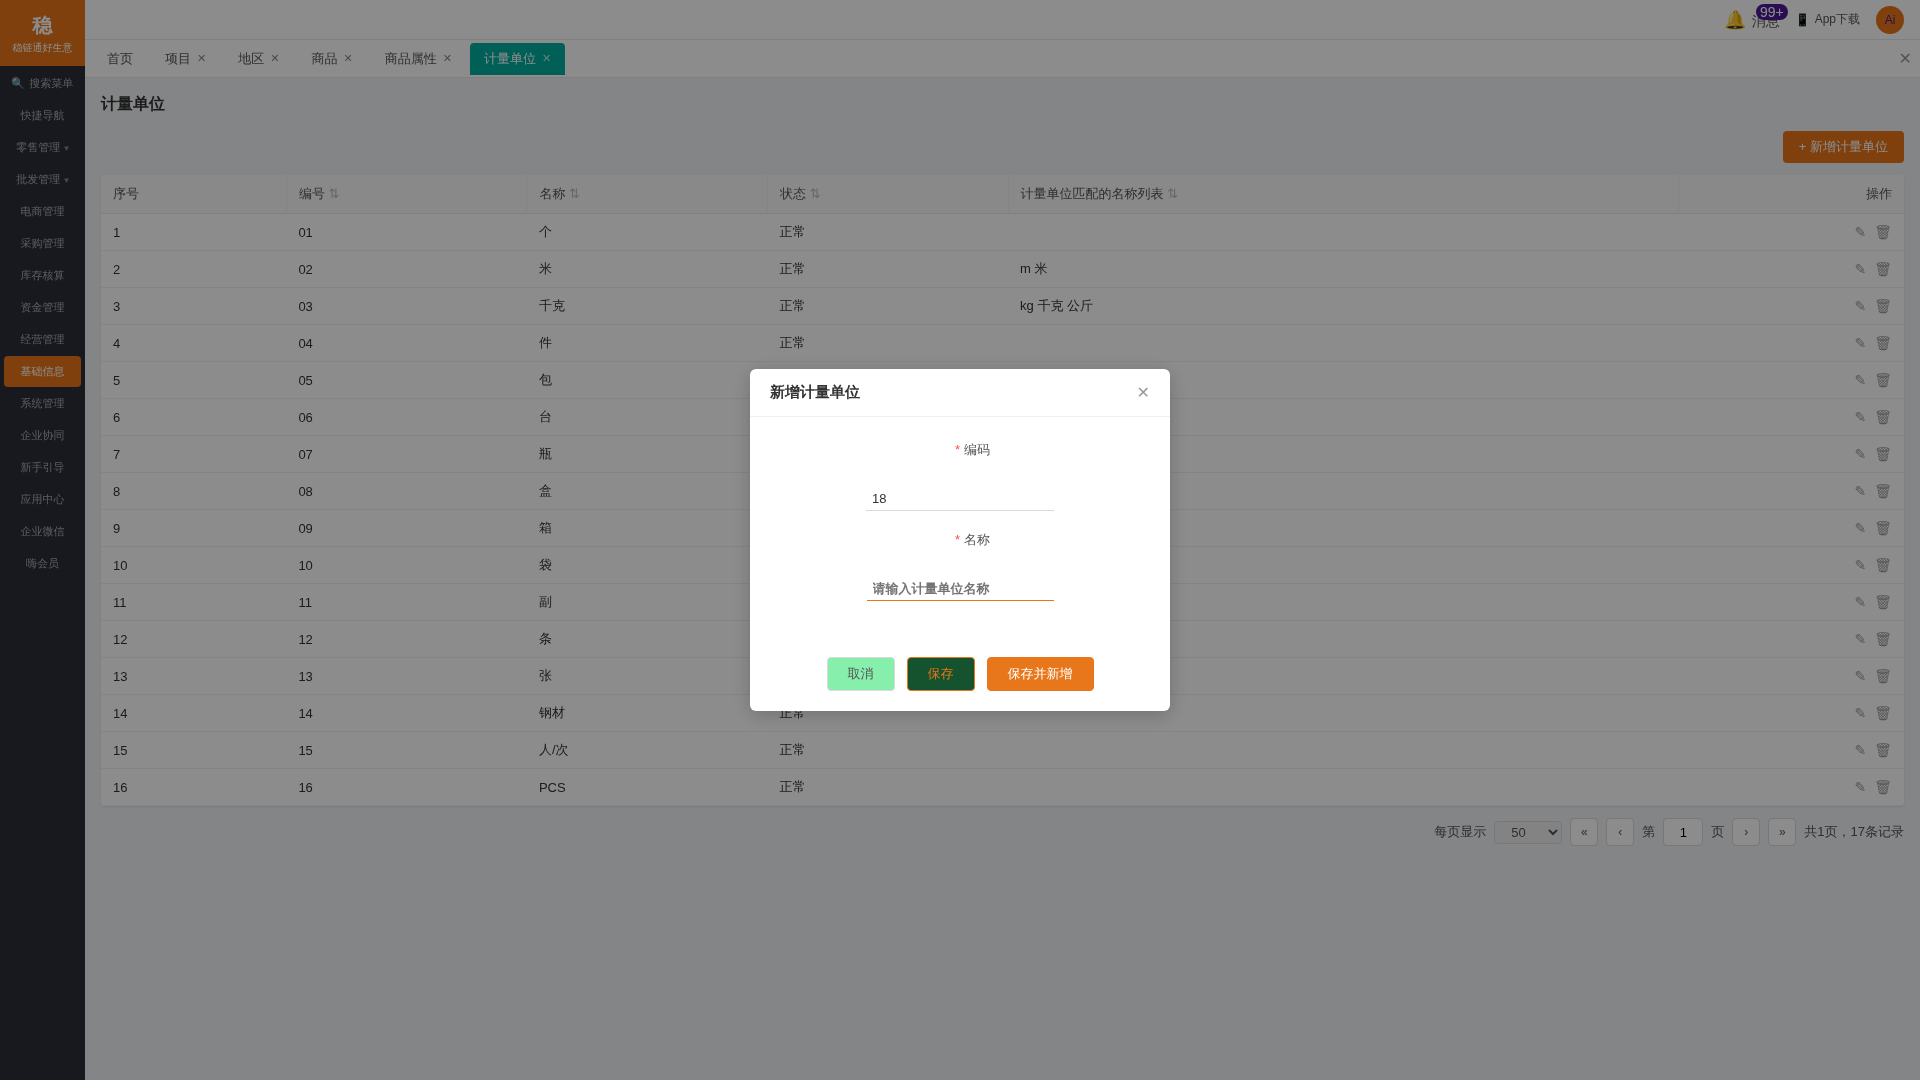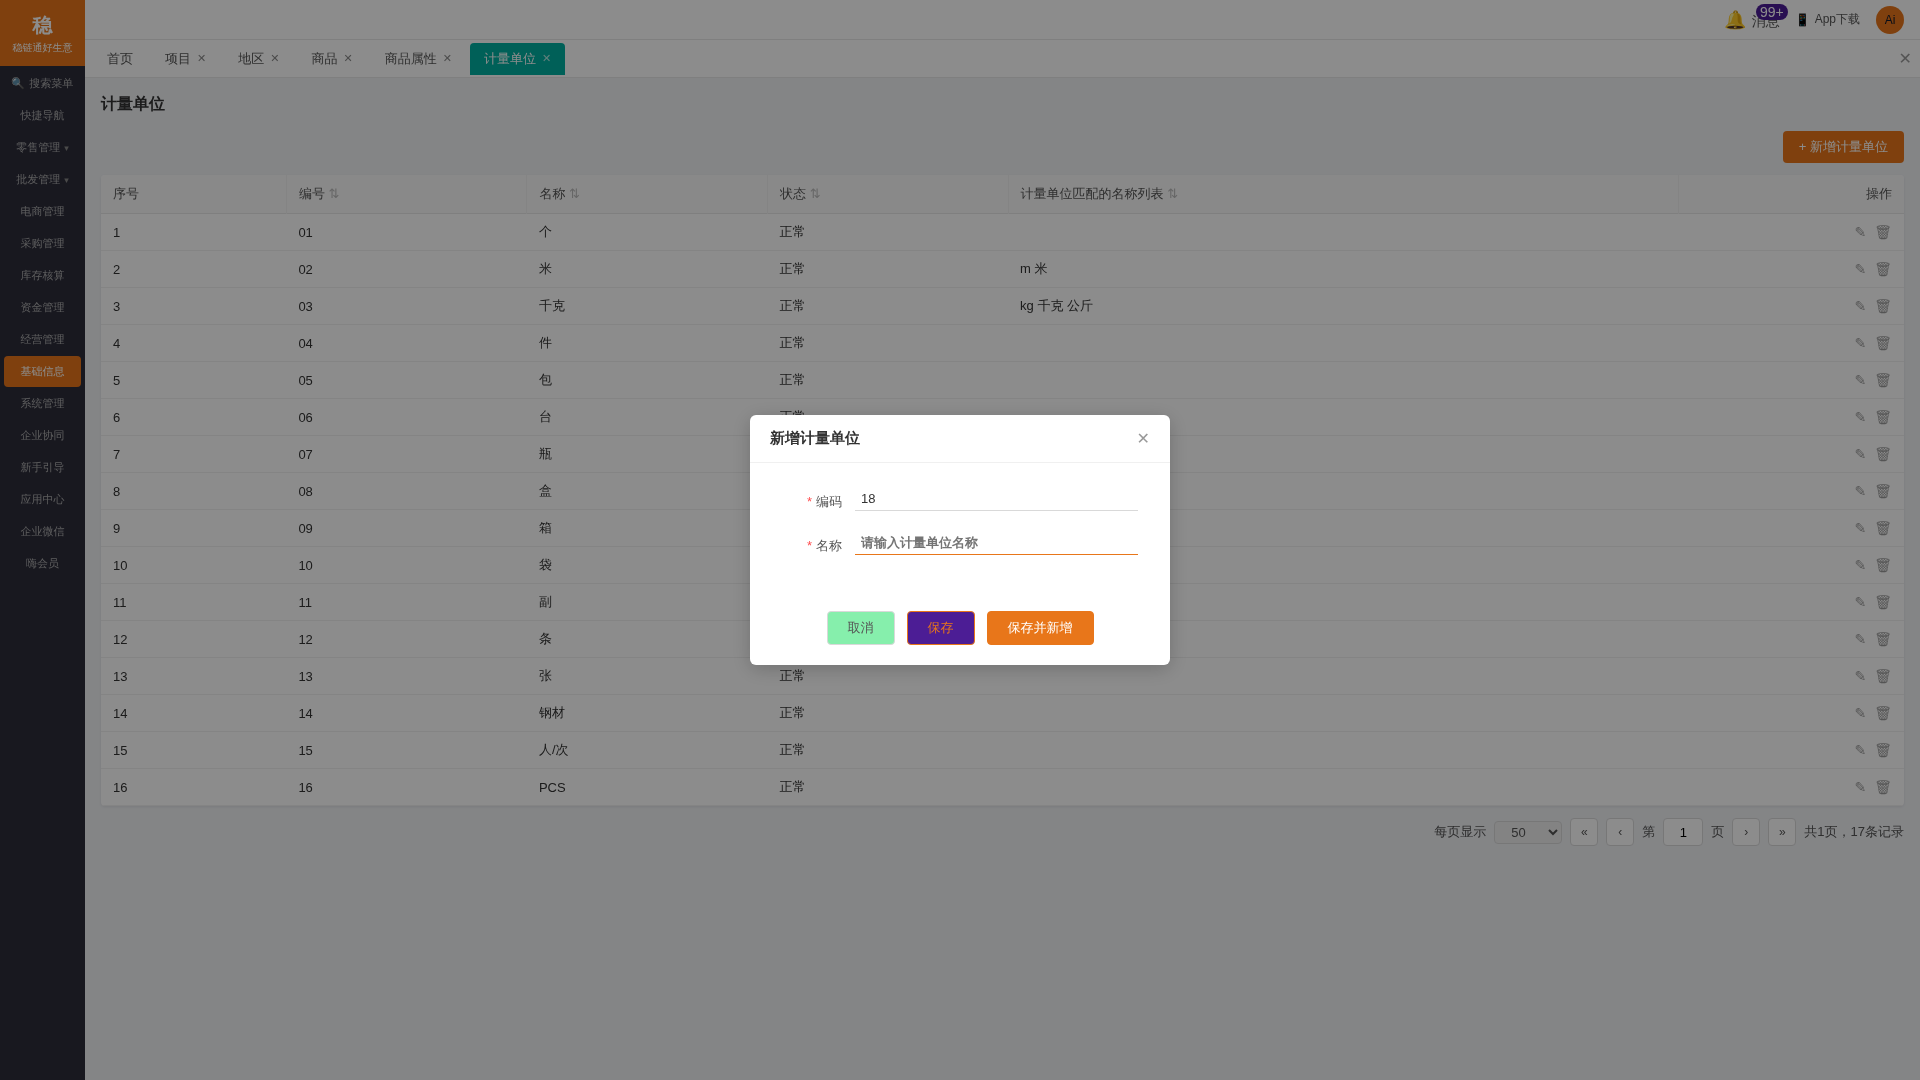--- a/index.html
+++ b/index.html
@@ -80,21 +80,21 @@
       position: absolute;
       top: -5px; right: -8px;
       background: #4c1d95;
       color: white;
       font-size: 14px;
       border-radius: 8px;
       padding: 0 4px;
       min-width: 16px;
       text-align: center;
     }
-    .avatar { width: 28px; height: 28px; border-radius: 50%; background: #e8761a; display: flex; align-items: center; justify-content: center; color: #0f172a; font-size: 12px; cursor: pointer; }
+    .avatar { width: 28px; height: 28px; border-radius: 50%; background: #e8761a; display: flex; align-items: center; justify-content: center; color: #4c1d95; font-size: 12px; cursor: pointer; }
 
     
     .tab-bar {
       background: #fff;
       height: 38px;
       display: flex;
       align-items: center;
       padding: 0 8px;
       border-bottom: 1px solid #e8e8e8;
       flex-shrink: 0;
@@ -254,23 +254,24 @@
       color: #999;
       font-size: 16px;
       background: none;
       border: none;
     }
     .modal-body {
       padding: 24px 32px;
     }
     .form-row {
       display: flex;
-      align-items: flex-end;
+      align-items: center;
       margin-bottom: 20px;
-      gap: 13px;
+      gap: 28px;
+      flex-direction: column;
     }
     .form-label {
       width: 60px;
       text-align: right;
       color: #555;
       font-size: 13px;
       flex-shrink: 0;
     }
     .form-required { color: #ff4d4f; margin-right: 4px; }
     .form-input {
@@ -294,21 +295,21 @@
       border: 1px solid #d9d9d9;
       background: #86efac;
       border-radius: 4px;
       cursor: pointer;
       color: #555;
       font-size: 13px;
     }
     .btn-save {
       padding: 7px 20px;
       border: 1px solid #e8761a;
-      background: #4c1d95;
+      background: #14532d;
       border-radius: 4px;
       cursor: pointer;
       color: #e8761a;
       font-size: 13px;
     }
     .btn-save-new {
       padding: 7px 20px;
       background: #e8761a;
       border: 1px solid #e8761a;
       border-radius: 4px;

